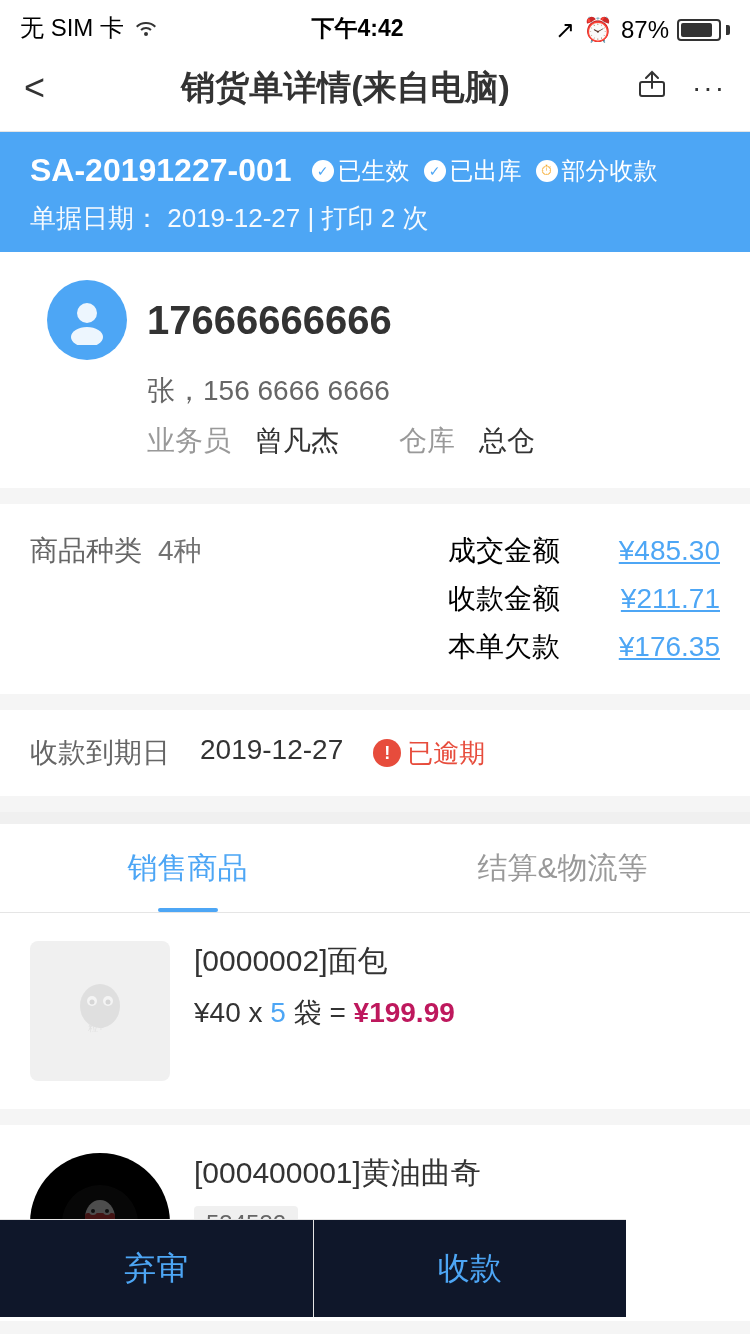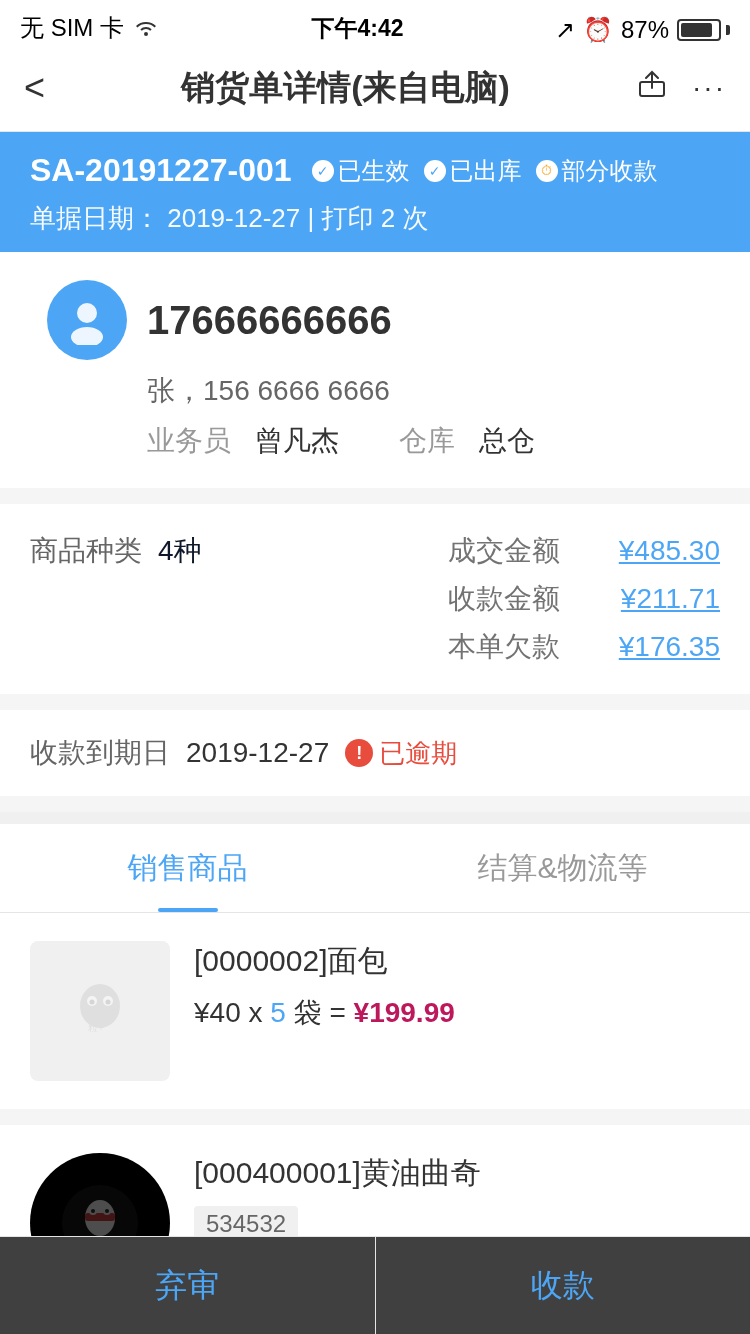--- a/index.html
+++ b/index.html
@@ -215,54 +215,53 @@
       align-items: flex-start;
     }
     .stats-left {
       display: flex;
       align-items: center;
       gap: 16px;
       font-size: 28px;
       color: #666;
     }
     .stats-left-value {
-      color: #0f172a;
+      color: #737373;
       font-weight: 500;
     }
     .stats-right {
       display: flex;
       flex-direction: column;
       align-items: flex-end;
       gap: 10px;
     }
     .stats-row {
       display: flex;
       align-items: center;
       gap: 20px;
       font-size: 28px;
     }
     .stats-row-label {
-      color: #737373;
+      color: #000000;
     }
     .stats-row-value {
       color: #4da6f5;
       font-weight: 500;
       min-width: 140px;
       text-align: right;
       text-decoration: underline;
     }
 
     
     .due-section {
       background: #fff;
       padding: 24px 30px;
       margin-bottom: 16px;
       display: flex;
-      align-items: center;
-      gap: 16px;
+      gap: 30px;
       font-size: 28px;
     }
     .due-label { color: #666; }
     .due-date { color: #333; }
     .overdue-badge {
       display: flex;
       align-items: center;
       gap: 6px;
       color: #e74c3c;
       font-size: 26px;
@@ -372,25 +371,25 @@
       color: #4da6f5;
     }
     .product-price .total {
       color: #be185d;
       font-weight: 600;
     }
 
     
     .bottom-bar {
       position: fixed;
-      bottom: 0;
+      bottom: 17px;
       left: 0;
-      width: 750px;
+      width: 626px;
       height: 98px;
-      background: #404040;
+      background: #0f172a;
       border-top: 1px solid #e5e5e5;
       display: flex;
     }
     .bottom-btn {
       flex: 1;
       display: flex;
       align-items: center;
       justify-content: center;
       font-size: 32px;
       cursor: pointer;

